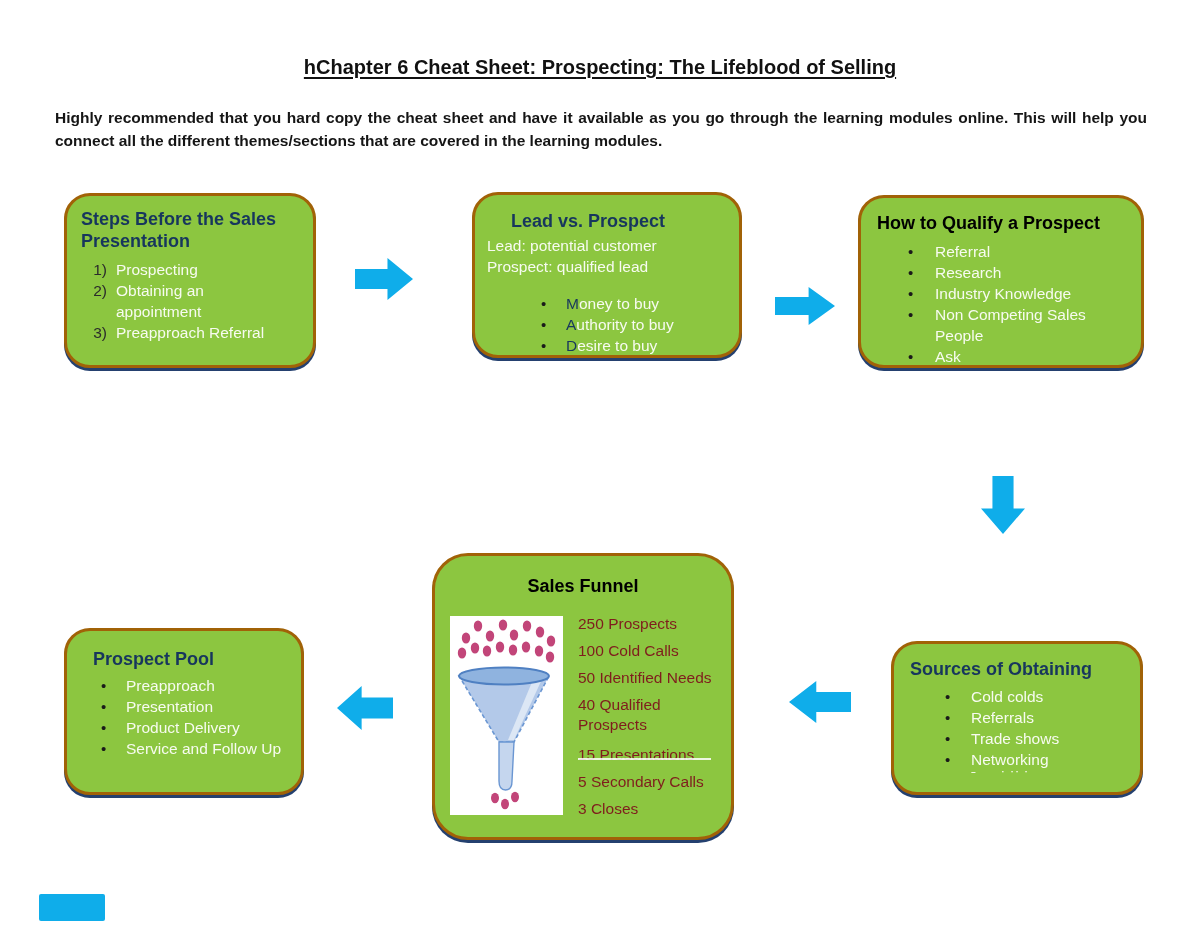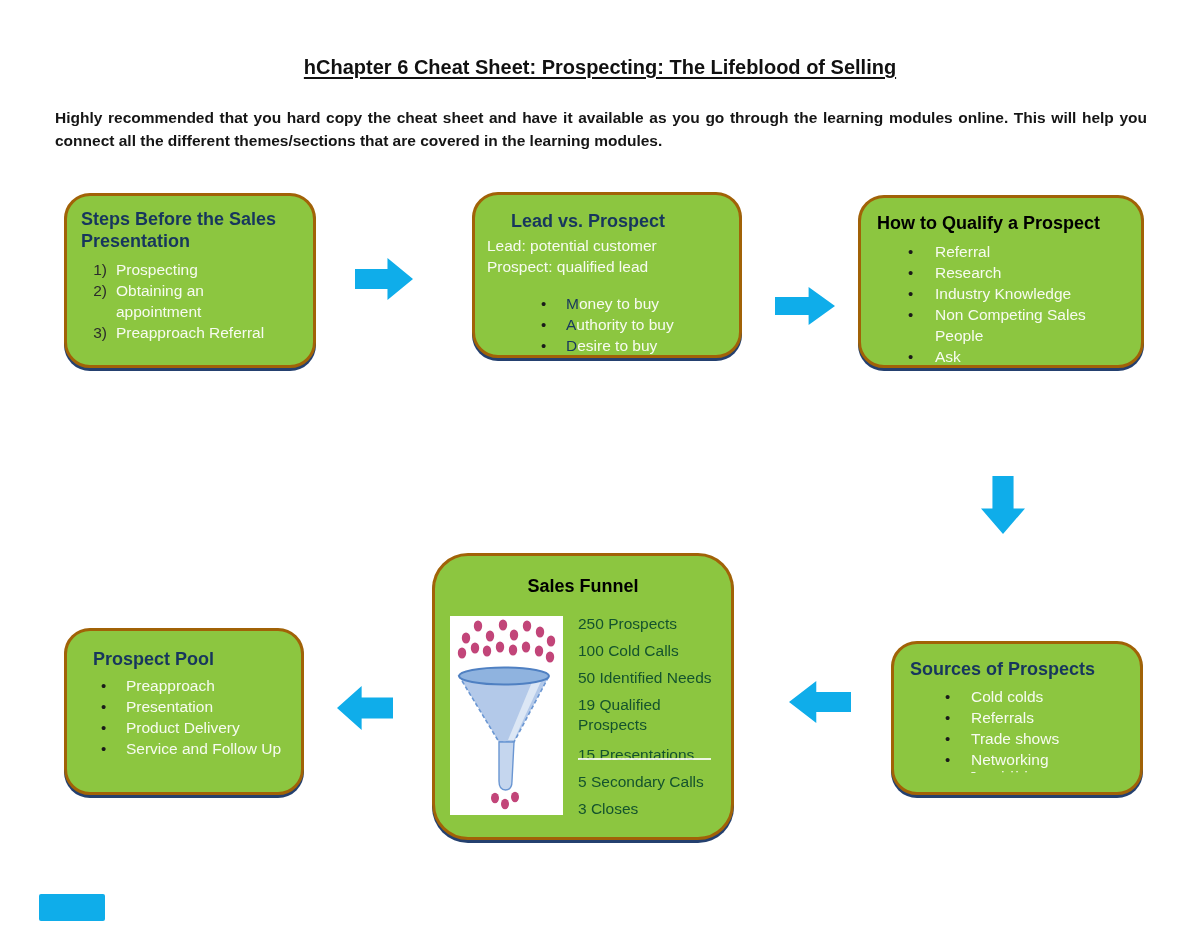--- a/index.html
+++ b/index.html
@@ -48,21 +48,21 @@
   .box-lead .first-letter { color:#17365D; }
   
   .box-qualify { left:858px; top:195px; width:286px; height:173px; padding:14px 8px 0 16px; }
   .box-qualify ul.bullets { margin-top:7px; }
   .box-qualify ul.bullets li { padding-left:58px; }
   .box-qualify ul.bullets li::before { left:31px; }
   
   .box-funnel { left:432px; top:553px; width:302px; height:287px; border-radius:36px; }
   .box-funnel .box-title { text-align:center; margin-top:19px; }
   .funnel-img { position:absolute; left:15px; top:60px; width:113px; height:199px; background:#ffffff; }
-  .funnel-stats { position:absolute; left:143px; top:58px; width:155px; font-size:15.5px; line-height:20px; color:#14532d; }
+  .funnel-stats { position:absolute; left:143px; top:58px; width:155px; font-size:15.5px; line-height:20px; color:#7f1d1d; }
   .funnel-stats p { margin-bottom:7px; }
   .funnel-stats p.gap { margin-top:10px; position:relative; }
   .funnel-stats p.gap::after { content:""; position:absolute; left:0; right:22px; top:13px; height:2px; background:#ffffff; opacity:.85; }
   
   .box-pool { left:64px; top:628px; width:240px; height:167px; padding:17px 10px 0 26px; }
   .box-pool ul.bullets { margin-top:5px; }
   .box-pool ul.bullets li { padding-left:33px; padding-right:4px; }
   .box-pool ul.bullets li::before { left:8px; }
   
   .box-sources { left:891px; top:641px; width:252px; height:154px; padding:14px 8px 0 16px; overflow:hidden; }
@@ -169,42 +169,42 @@
           <ellipse cx="45" cy="182" rx="4" ry="5.2"></ellipse>
             <ellipse cx="55" cy="188" rx="4" ry="5.2"></ellipse>
             <ellipse cx="65" cy="181" rx="4" ry="5.2"></ellipse>
         </g>
       </svg>
     </div>
     <div class="funnel-stats">
       <p>250 Prospects</p>
       <p>100 Cold Calls</p>
       <p>50 Identified Needs</p>
-      <p>19 Qualified Prospects</p>
+      <p>40 Qualified Prospects</p>
       <p class="gap">15 Presentations</p>
       <p>5 Secondary Calls</p>
       <p>3 Closes</p>
     </div>
   </div>
 
   <div class="arrow left arrow-4"></div>
   <div class="arrow left arrow-5"></div>
 
   <div class="box box-pool">
     <div class="box-title">Prospect Pool</div>
     <ul class="bullets">
       <li>Preapproach</li>
       <li>Presentation</li>
       <li>Product Delivery</li>
       <li>Service and Follow Up</li>
     </ul>
   </div>
 
   <div class="box box-sources">
-    <div class="box-title">Sources of Prospects</div>
+    <div class="box-title">Sources of Obtaining</div>
     <ul class="bullets">
       <li>Cold colds</li>
       <li>Referrals</li>
       <li>Trade shows</li>
       <li>Networking</li>
       <li class="clipped"><span>ˉ      ˙ ˙˙ ˙</span></li>
     </ul>
   </div>
 
   <div class="stray-rect"></div>

